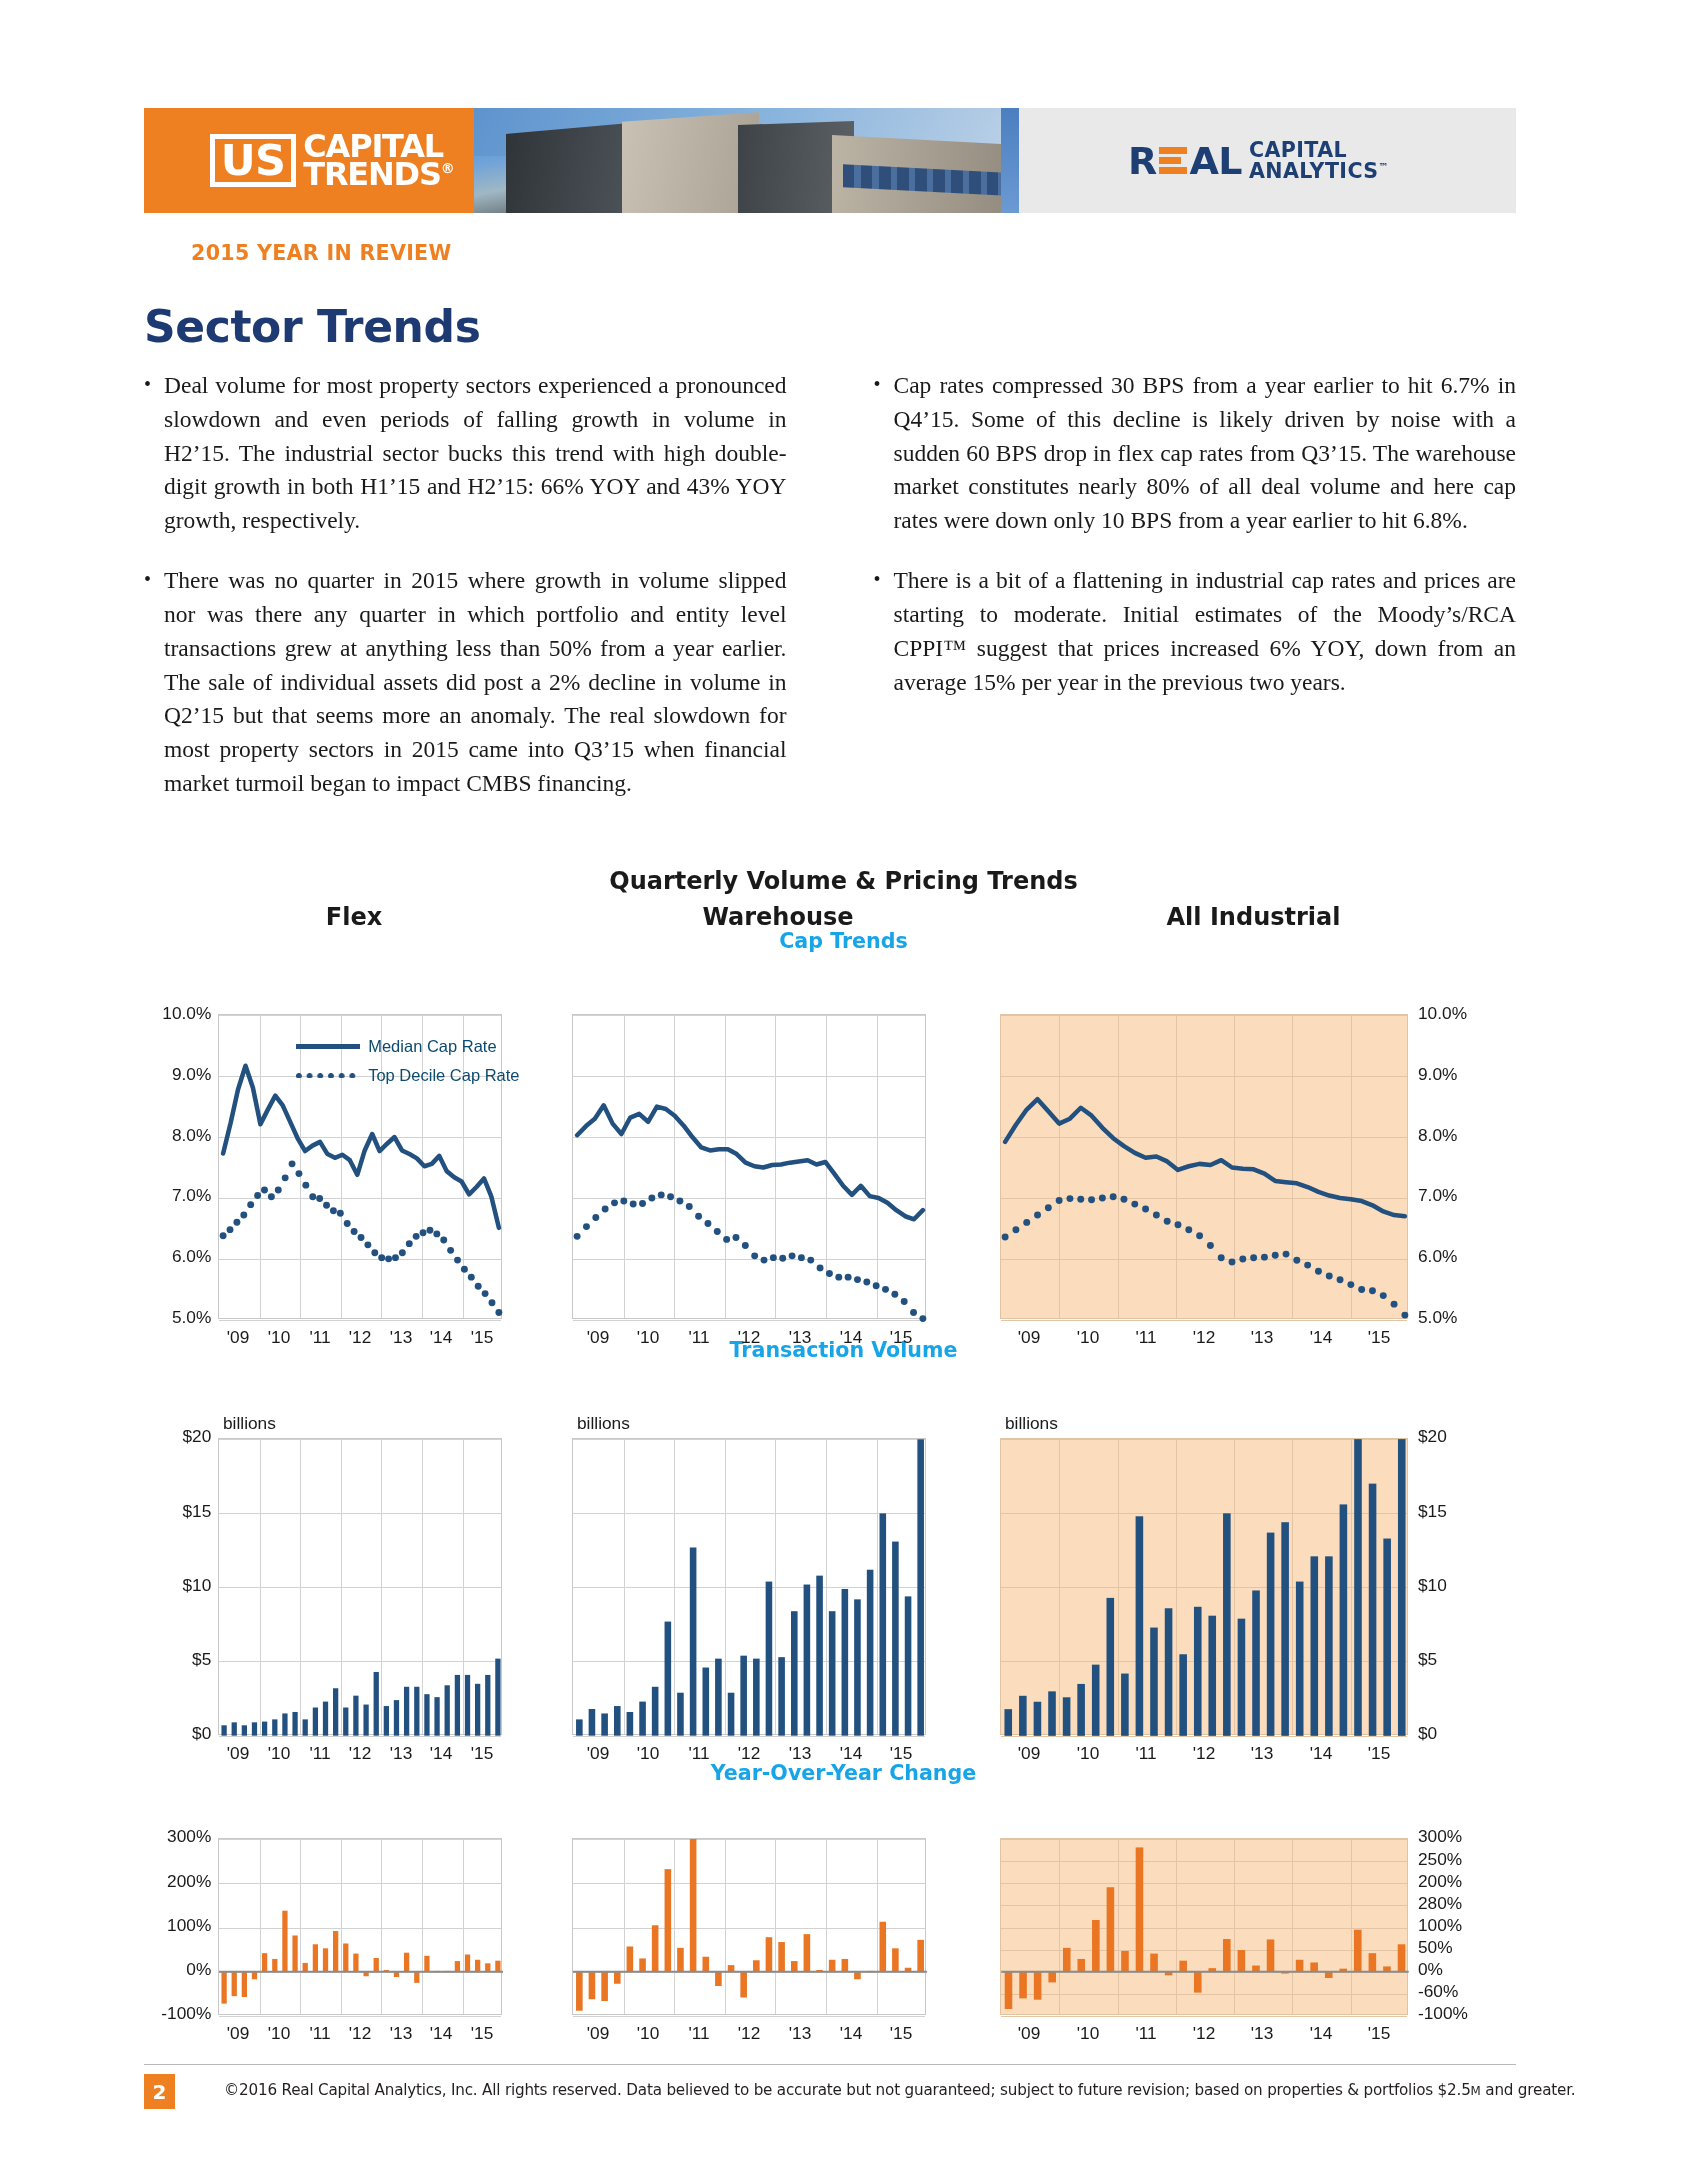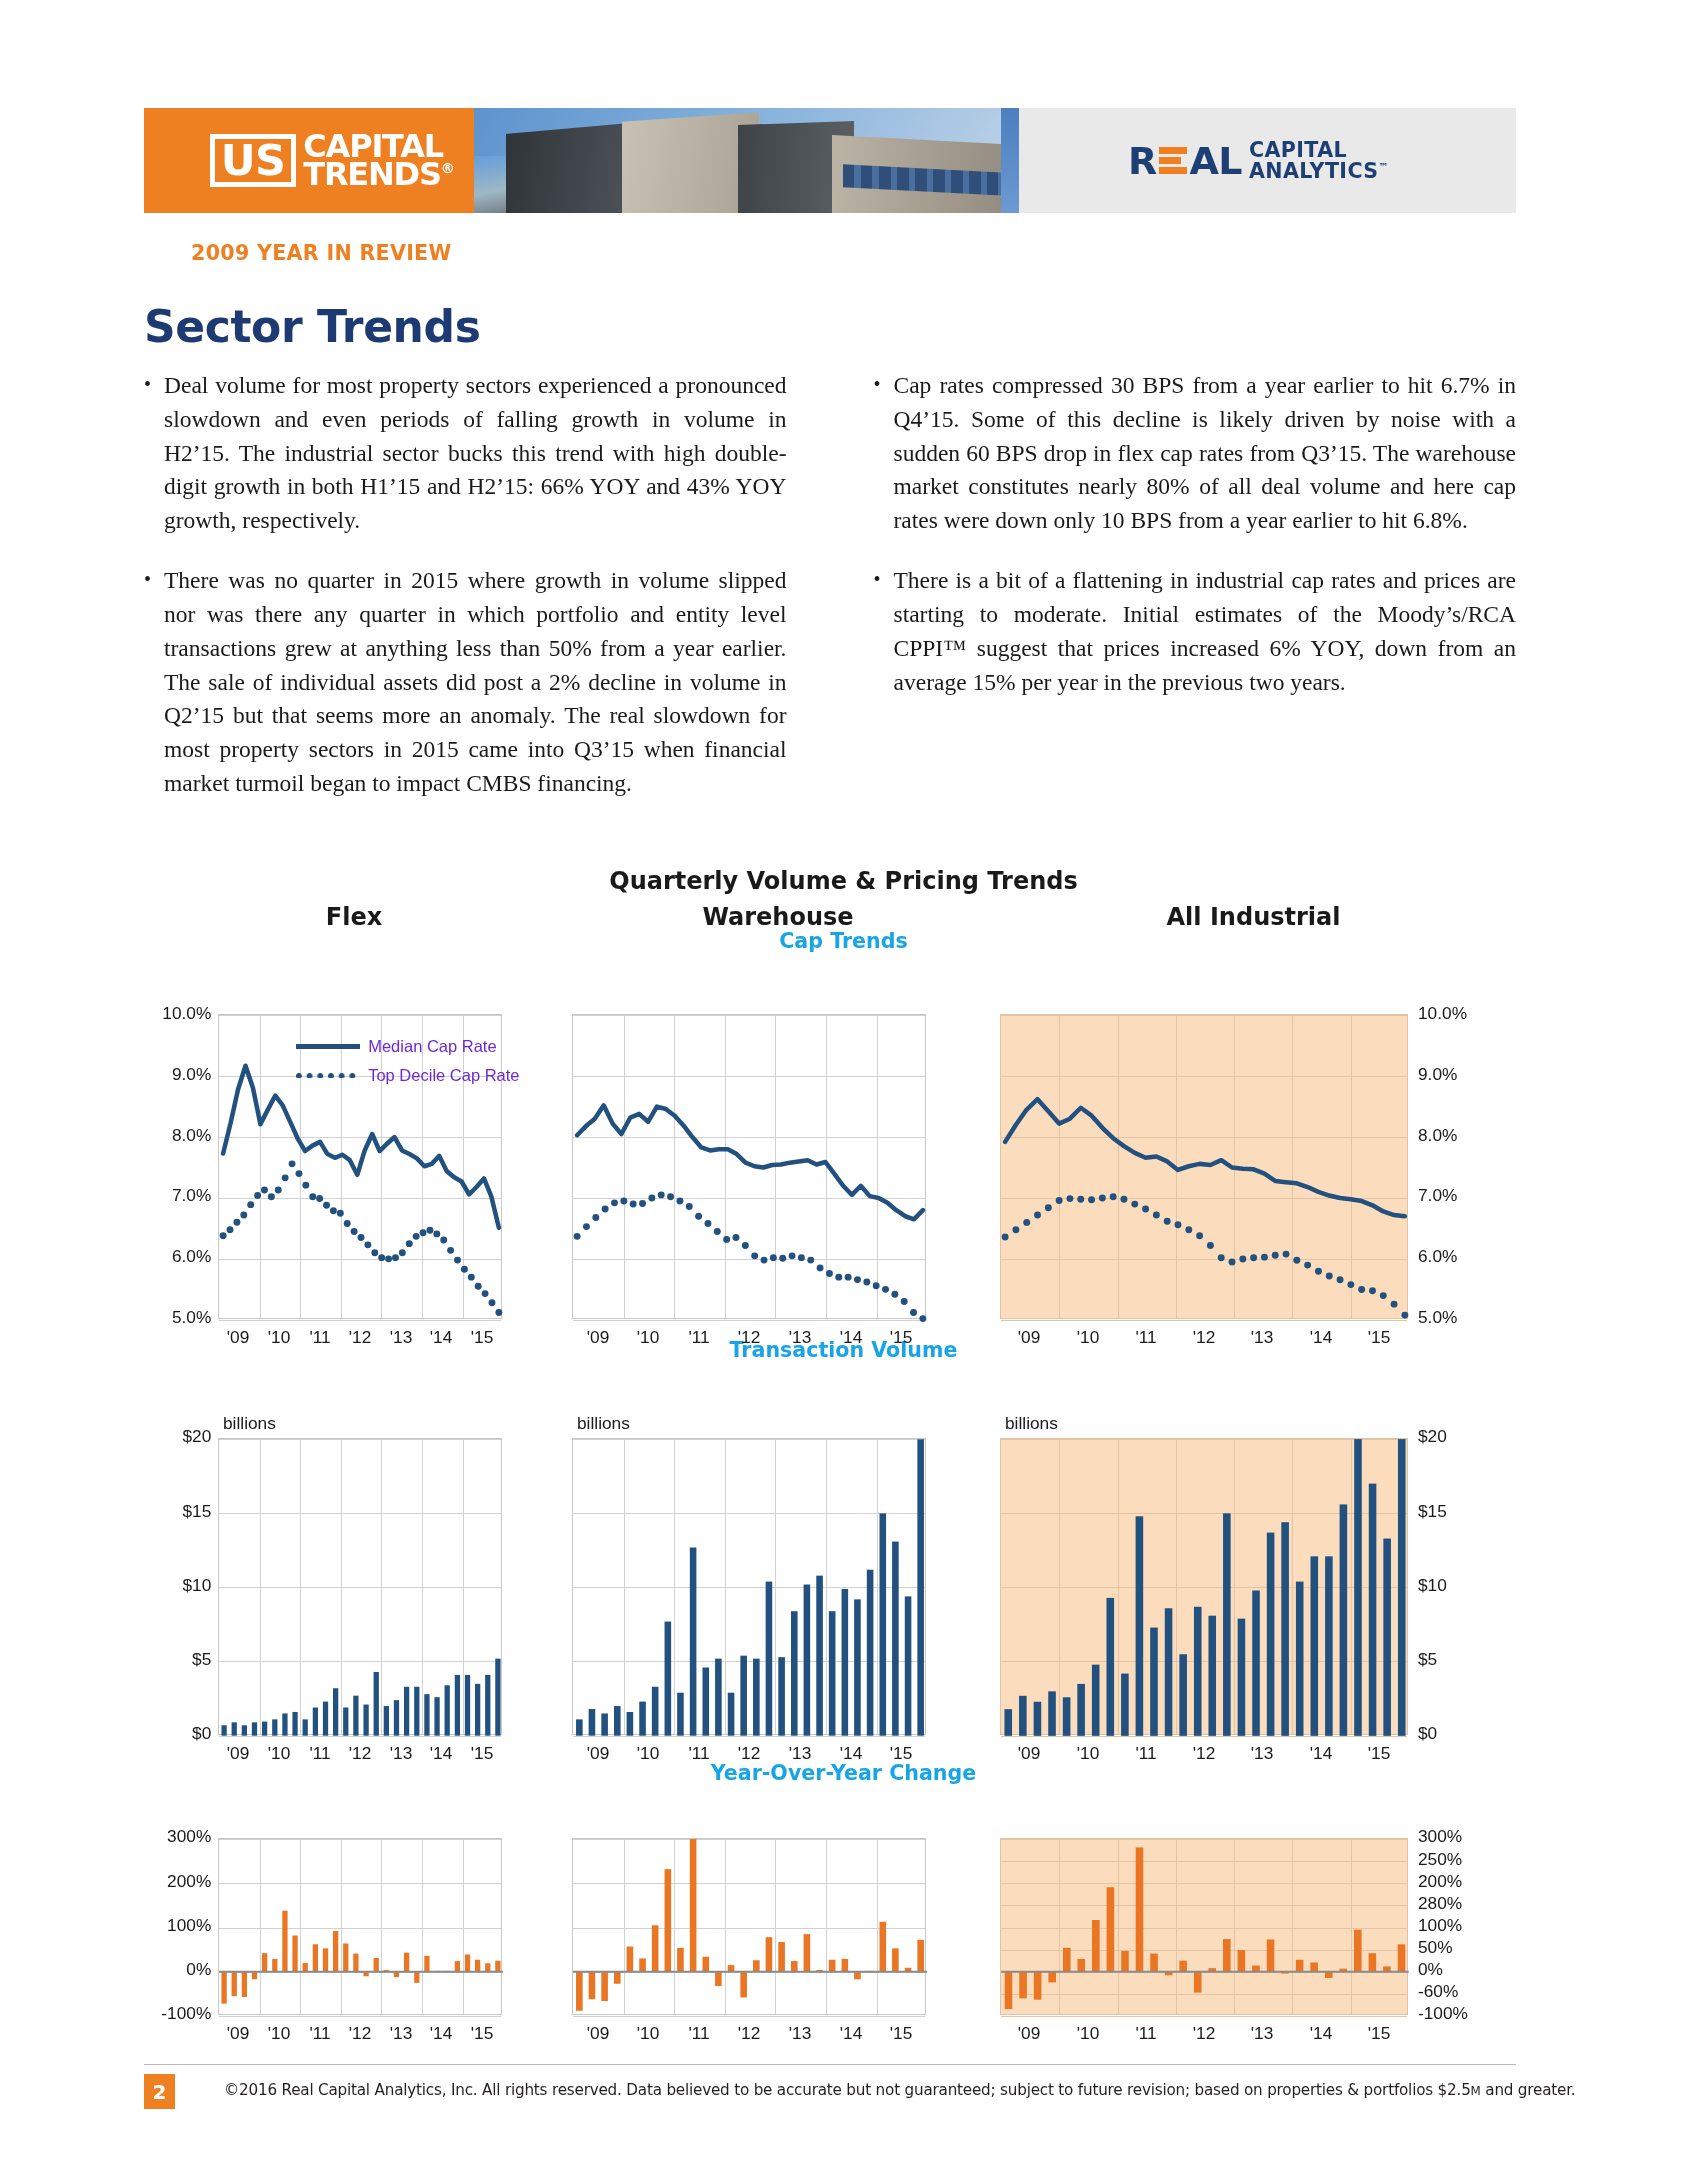--- a/index.html
+++ b/index.html
@@ -162,21 +162,21 @@
     font-size: 17.3px; color: #1a1a1a;
     transform: translateX(-50%);
   }
   .unit {
     position: absolute; font-family: "Liberation Sans", sans-serif;
     font-size: 17.3px; color: #1a1a1a;
   }
 
   svg { display: block; overflow: visible; }
 
-  .legend { position: absolute; font-family: "Liberation Sans", sans-serif; font-size: 16.5px; color: #6d28d9; }
+  .legend { position: absolute; font-family: "Liberation Sans", sans-serif; font-size: 16.5px; color: #0c4a6e; }
   .legend .row { display: flex; align-items: center; gap: 8.2px; margin-bottom: 10px; }
   .legend .swatch-solid { width: 64px; height: 5.8px; background: #22507f; }
   .legend .swatch-dot { width: 64px; height: 5.8px;
     background: radial-gradient(circle at 2.9px 2.9px, #22507f 2.7px, transparent 3px);
     background-size: 10.7px 5.8px; }
 
   
   .footer-rule { position: absolute; left: 144px; top: 2064px; width: 1372px; height: 0.8px; background: #b9b9b9; }
   .pagenum {
     position: absolute; left: 144px; top: 2074px;
@@ -224,21 +224,21 @@
           </span>
         <span>AL</span>
       </div>
       <div class="rca-ca">
         <span>CAPITAL</span><br>
         <span>ANALYTICS</span><span class="rca-tm">™</span>
       </div>
     </div>
   </div>
 </div>
-<div class="year-review">2009 YEAR IN REVIEW</div>
+<div class="year-review">2015 YEAR IN REVIEW</div>
 
 <h1 class="sector-title">Sector Trends</h1>
 
 <div class="cols">
   <div class="col">
     <div class="bullet">
       <span class="dot">•</span>
       <p>Deal volume for most property sectors experienced a pronounced slowdown and even periods of falling growth in volume in H2’15. The industrial sector bucks this trend with high double-digit growth in both H1’15 and H2’15: 66% YOY and 43% YOY growth, respectively.</p>
     </div>
     <div class="bullet">

